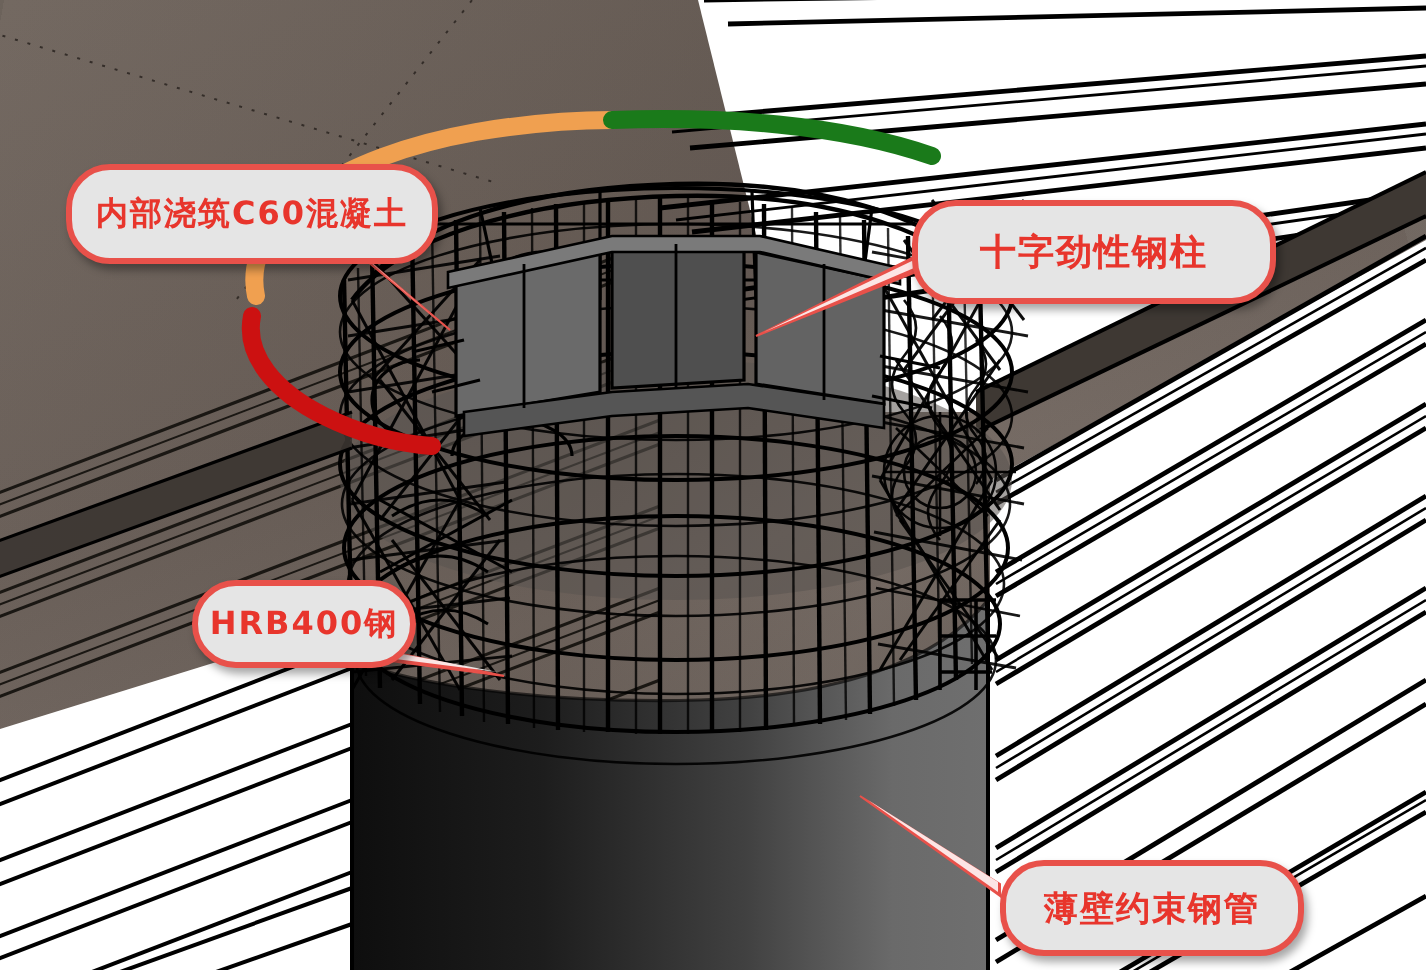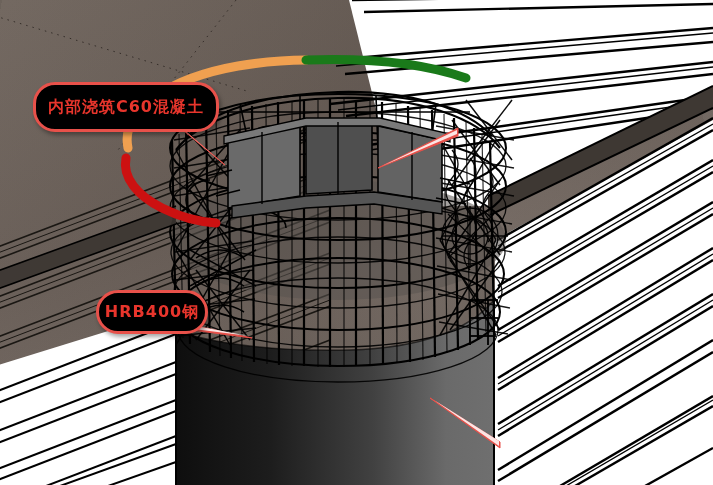--- a/index.html
+++ b/index.html
@@ -26,21 +26,21 @@
       linear-gradient(255deg, rgba(255,255,255,.04) 0 40px, rgba(0,0,0,.05) 40px 120px);
     opacity:.5;
   }
 
   
   .layer{position:absolute;left:0;top:0;width:713px;height:485px;}
 
   
   .callout{
     position:absolute;
-    background:#000000;
+    background:#e5e5e5;
     border:3px solid #e8514a;
     border-radius:22px;
     color:#e8352c;
     font-weight:bold;
     display:flex;align-items:center;justify-content:center;
     box-shadow:2px 3px 4px rgba(0,0,0,.35);
     letter-spacing:1px;
     white-space:nowrap;
     z-index:40;
   }
@@ -404,19 +404,25 @@
     <polygon points="180,323 249,336 178,327" fill="#ffffff" opacity=".85"></polygon>
 
     <polygon points="500,448 430,398 500,442" fill="#e8514a" stroke="#e8514a" stroke-width="1"></polygon>
     <polygon points="499,446 434,400 499,441" fill="#ffffff" opacity=".85"></polygon>
   </svg>
 
   <div class="callout cn" id="co-0">
     <span>内部浇筑C60混凝土</span>
   </div>
 
+  <div class="callout cn" id="co-1">
+    <span>十字劲性钢柱</span>
+  </div>
 
   <div class="callout cn" id="co-2">
     <span>HRB400钢</span>
   </div>
 
+  <div class="callout cn" id="co-3">
+    <span>薄壁约束钢管</span>
+  </div>
 
 </div>
 
 </body></html>

